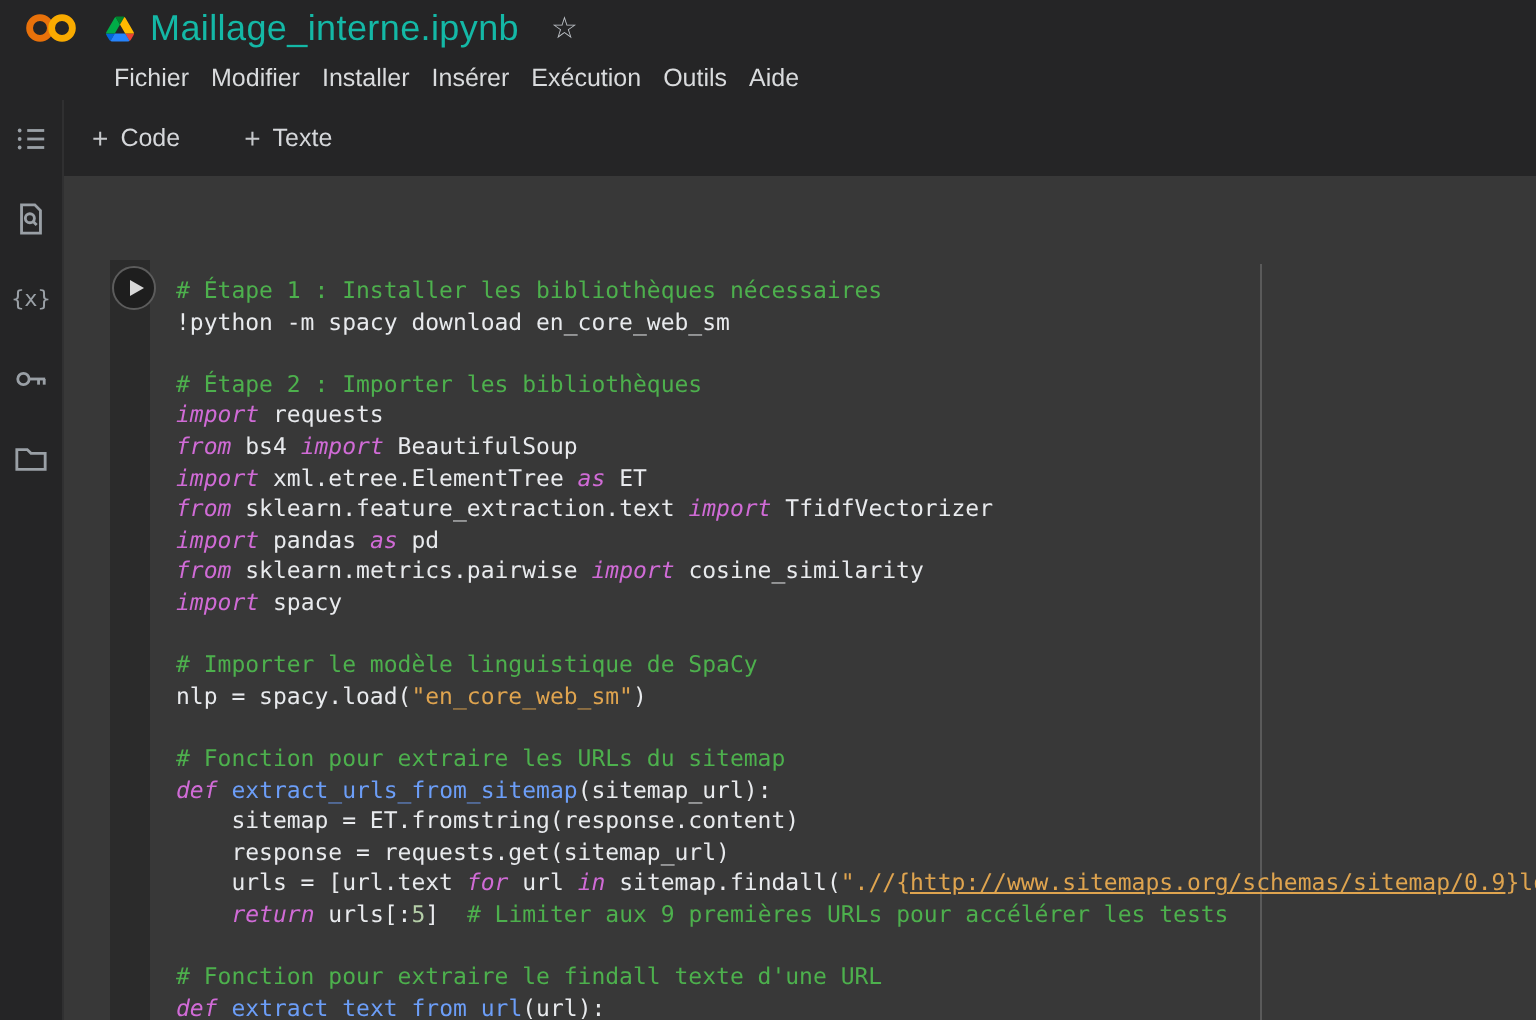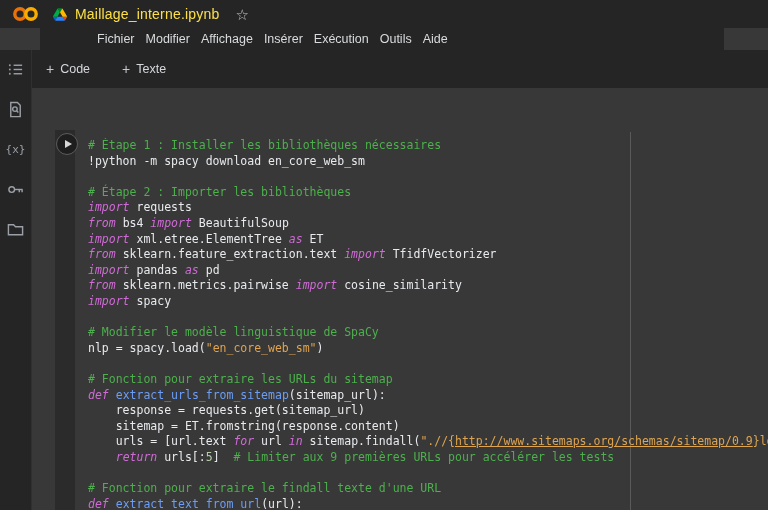--- a/index.html
+++ b/index.html
@@ -5,25 +5,25 @@
   * { margin:0; padding:0; box-sizing:border-box; }
   html,body { width:768px; height:510px; background:#383838; overflow:hidden;
               font-family:"Liberation Sans", sans-serif; }
   .stage { position:relative; width:768px; height:510px; }
 
   
   .header-top { position:absolute; left:0; top:0; width:768px; height:28px;
                 background:#252526; display:flex; align-items:center; padding:0 12px; }
   .logo { margin-right:14px; display:flex; align-items:center; }
   .drive { margin-right:8px; display:flex; align-items:center; }
-  .nb-title { font-size:14px; color:#fde047; margin-right:16px; letter-spacing:.2px; }
+  .nb-title { font-size:18px; color:#14b8a6; margin-right:16px; letter-spacing:.2px; }
   .star { font-size:15px; color:#bdc1c6; line-height:1; }
 
-  .menubar { position:absolute; left:0; top:28px; width:684px; height:22px;
-             background:#252526; display:flex; align-items:center; padding-left:57px; gap:11px;margin-left:40px; }
+  .menubar { position:absolute; left:0; top:28px; width:768px; height:22px;
+             background:#252526; display:flex; align-items:center; padding-left:57px; gap:11px; }
   .menu-item { font-size:12.5px; color:#d9dbdd; cursor:default; }
 
   
   .toolbar { position:absolute; left:32px; top:50px; width:736px; height:38px;
              background:#252526; display:flex; align-items:center; padding-left:6px; gap:16px; }
   .tb-btn { display:flex; align-items:center; gap:6px; color:#d5d7da; font-size:12.5px;
             padding:4px 8px; border-radius:4px; cursor:default; }
   .tb-plus { font-size:14px; color:#c6c8cb; line-height:1; }
 
   
@@ -77,21 +77,21 @@
         <path fill="#ffba00" d="m73.4 26.5-12.7-22c-.8-1.4-1.95-2.5-3.3-3.3l-13.75 23.8 16.15 28h27.45c0-1.55-.4-3.1-1.2-4.5z"></path>
       </svg>
     </span>
     <span class="nb-title">Maillage_interne.ipynb</span>
     <span class="star">☆</span>
   </div>
 
   <div class="menubar">
     <span class="menu-item">Fichier</span>
     <span class="menu-item">Modifier</span>
-    <span class="menu-item">Affichage</span>
+    <span class="menu-item">Installer</span>
     <span class="menu-item">Insérer</span>
     <span class="menu-item">Exécution</span>
     <span class="menu-item">Outils</span>
     <span class="menu-item">Aide</span>
   </div>
 
   <div class="sidebar">
     <div class="sb-btn">
       <svg width="17" height="17" viewBox="0 0 18 18">
         <circle cx="3" cy="4.5" r="1" fill="#9aa0a6" stroke="none"></circle>
@@ -150,27 +150,27 @@
         <div class="code-line"> </div>
         <div class="code-line"><span class="tok-comment"># Étape 2 : Importer les bibliothèques</span></div>
         <div class="code-line"><span class="tok-kw">import</span><span class="tok-plain"> requests</span></div>
         <div class="code-line"><span class="tok-kw">from</span><span class="tok-plain"> bs4 </span><span class="tok-kw">import</span><span class="tok-plain"> BeautifulSoup</span></div>
         <div class="code-line"><span class="tok-kw">import</span><span class="tok-plain"> xml.etree.ElementTree </span><span class="tok-kw">as</span><span class="tok-plain"> ET</span></div>
         <div class="code-line"><span class="tok-kw">from</span><span class="tok-plain"> sklearn.feature_extraction.text </span><span class="tok-kw">import</span><span class="tok-plain"> TfidfVectorizer</span></div>
         <div class="code-line"><span class="tok-kw">import</span><span class="tok-plain"> pandas </span><span class="tok-kw">as</span><span class="tok-plain"> pd</span></div>
         <div class="code-line"><span class="tok-kw">from</span><span class="tok-plain"> sklearn.metrics.pairwise </span><span class="tok-kw">import</span><span class="tok-plain"> cosine_similarity</span></div>
         <div class="code-line"><span class="tok-kw">import</span><span class="tok-plain"> spacy</span></div>
         <div class="code-line"> </div>
-        <div class="code-line"><span class="tok-comment"># Modifier le modèle linguistique de SpaCy</span></div>
+        <div class="code-line"><span class="tok-comment"># Importer le modèle linguistique de SpaCy</span></div>
         <div class="code-line"><span class="tok-plain">nlp = spacy.load(</span><span class="tok-str">"en_core_web_sm"</span><span class="tok-plain">)</span></div>
         <div class="code-line"> </div>
         <div class="code-line"><span class="tok-comment"># Fonction pour extraire les URLs du sitemap</span></div>
         <div class="code-line"><span class="tok-kw">def</span><span class="tok-plain"> </span><span class="tok-fn">extract_urls_from_sitemap</span><span class="tok-plain">(sitemap_url):</span></div>
+        <div class="code-line"><span class="tok-plain">    sitemap = ET.fromstring(response.content)</span></div>
         <div class="code-line"><span class="tok-plain">    response = requests.get(sitemap_url)</span></div>
-        <div class="code-line"><span class="tok-plain">    sitemap = ET.fromstring(response.content)</span></div>
         <div class="code-line"><span class="tok-plain">    urls = [url.text </span><span class="tok-kw">for</span><span class="tok-plain"> url </span><span class="tok-kw">in</span><span class="tok-plain"> sitemap.findall(</span><span class="tok-str">".//{</span><span class="tok-strlink">http://www.sitemaps.org/schemas/sitemap/0.9</span><span class="tok-str">}loc</span></div>
         <div class="code-line"><span class="tok-plain">    </span><span class="tok-kw">return</span><span class="tok-plain"> urls[:</span><span class="tok-num">5</span><span class="tok-plain">]  </span><span class="tok-comment"># Limiter aux 9 premières URLs pour accélérer les tests</span></div>
         <div class="code-line"> </div>
         <div class="code-line"><span class="tok-comment"># Fonction pour extraire le findall texte d'une URL</span></div>
         <div class="code-line"><span class="tok-kw">def</span><span class="tok-plain"> </span><span class="tok-fn">extract_text_from_url</span><span class="tok-plain">(url):</span></div>
         <div class="code-line"><span class="tok-plain">    response = requests.get(url)</span></div>
       </div>
   </div>
 
 </div>

